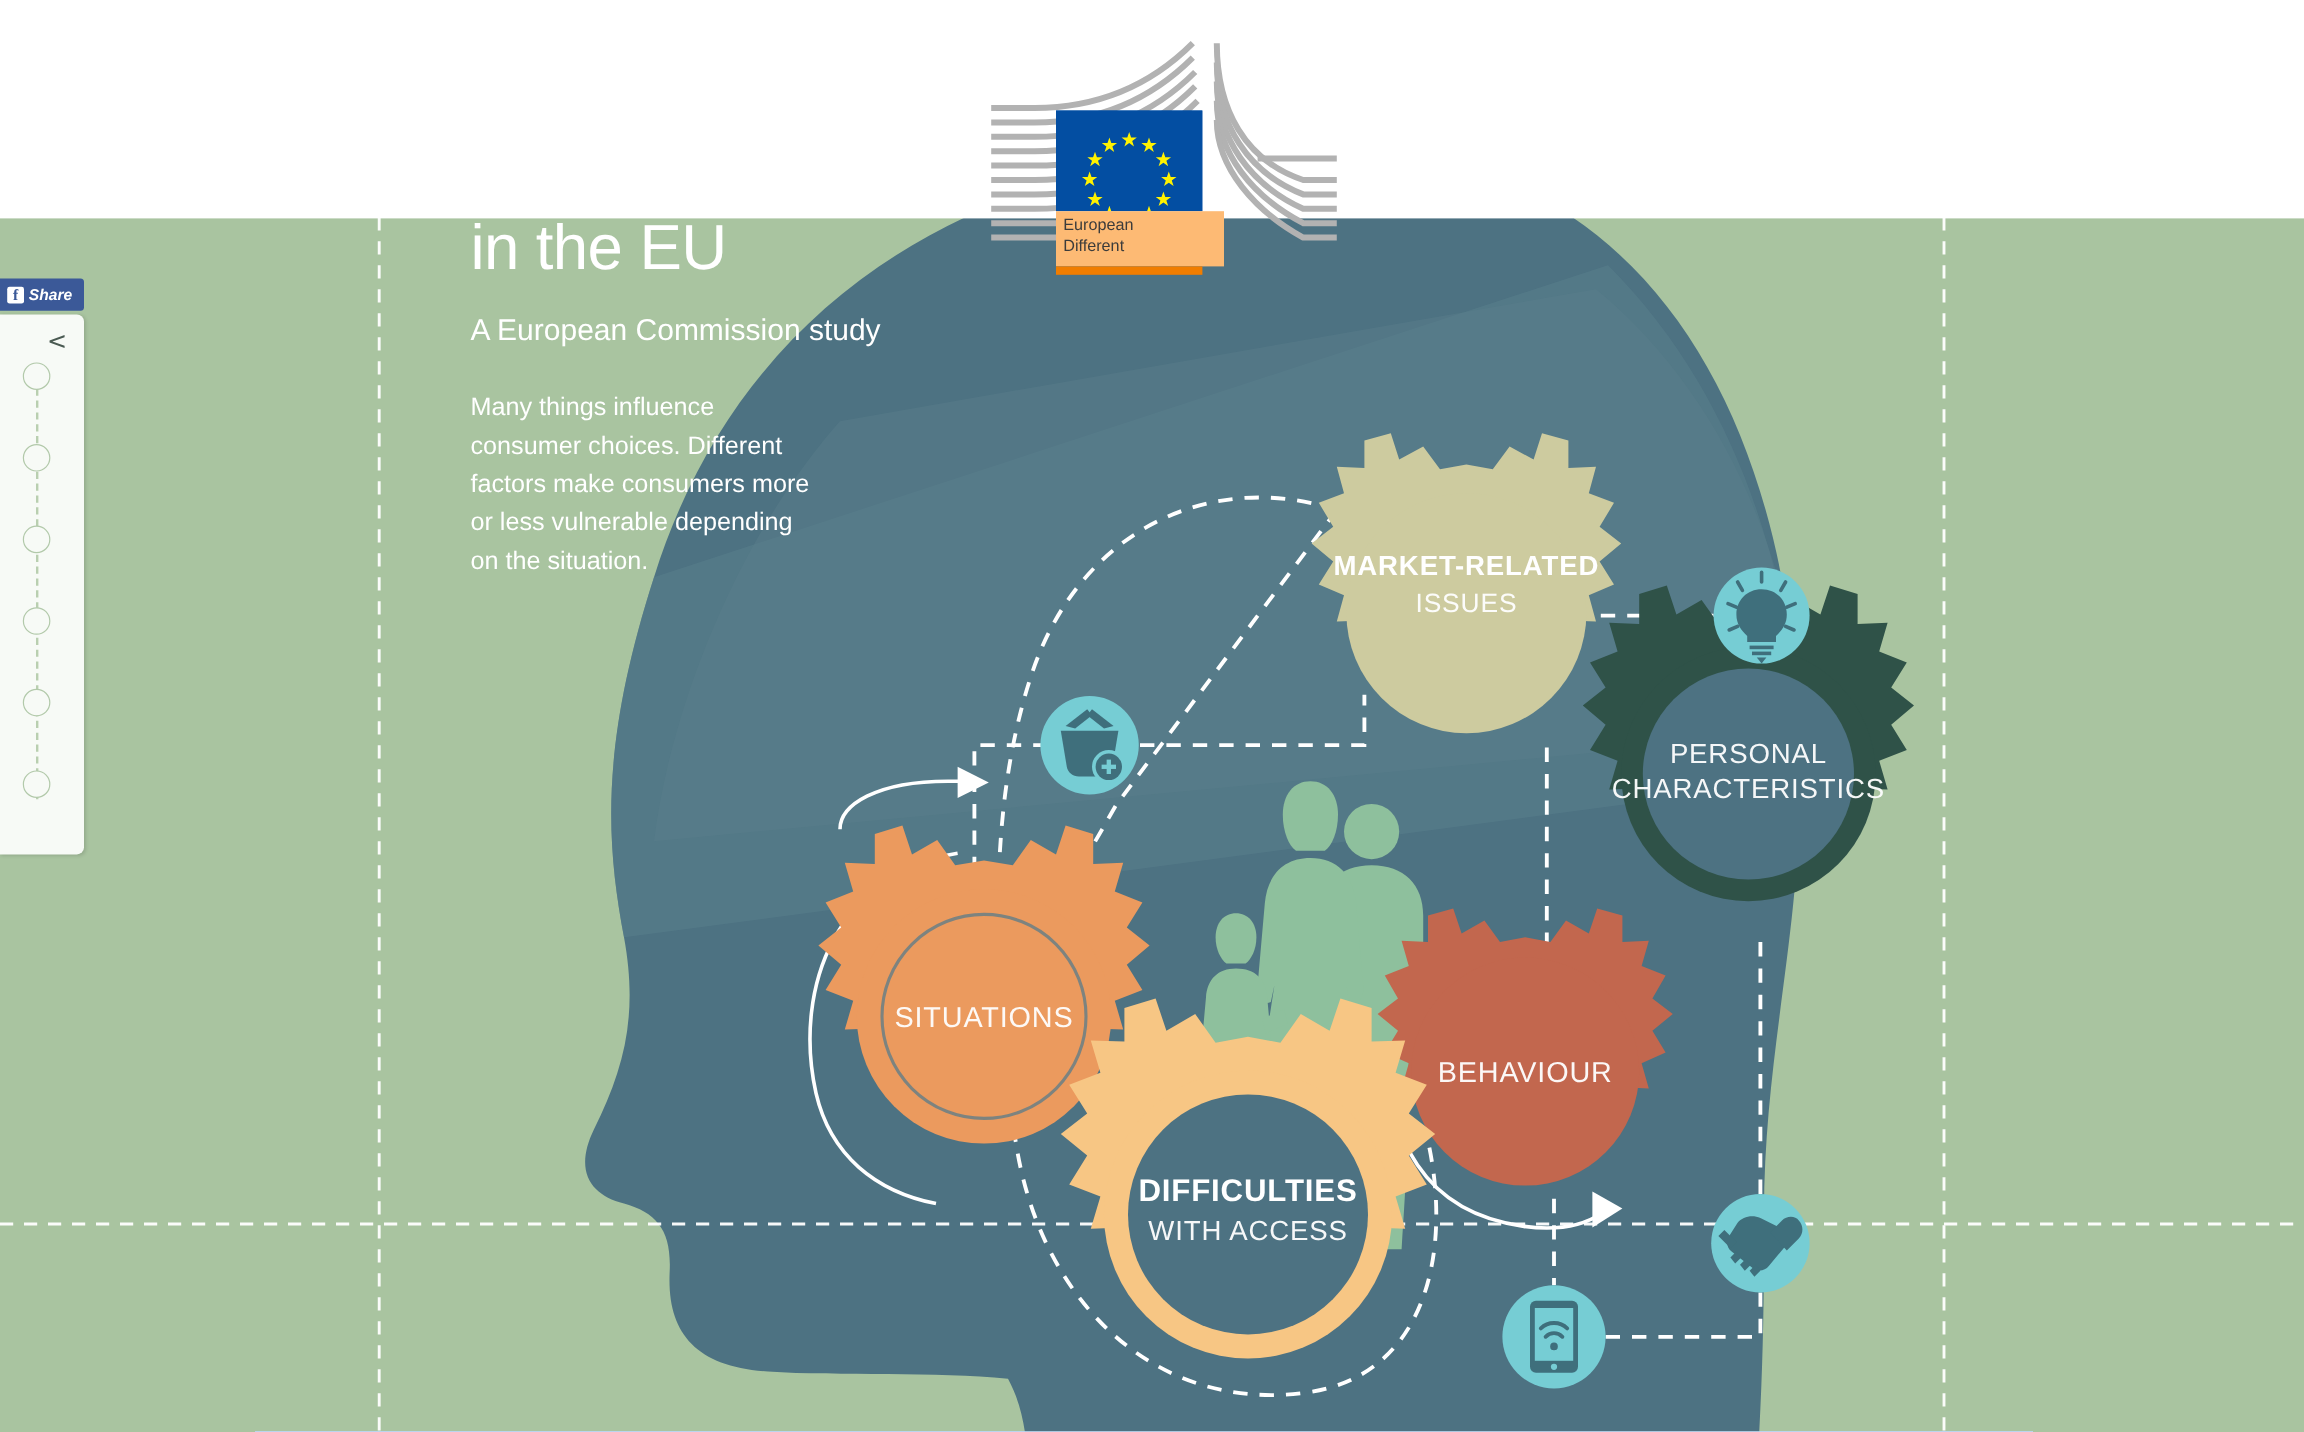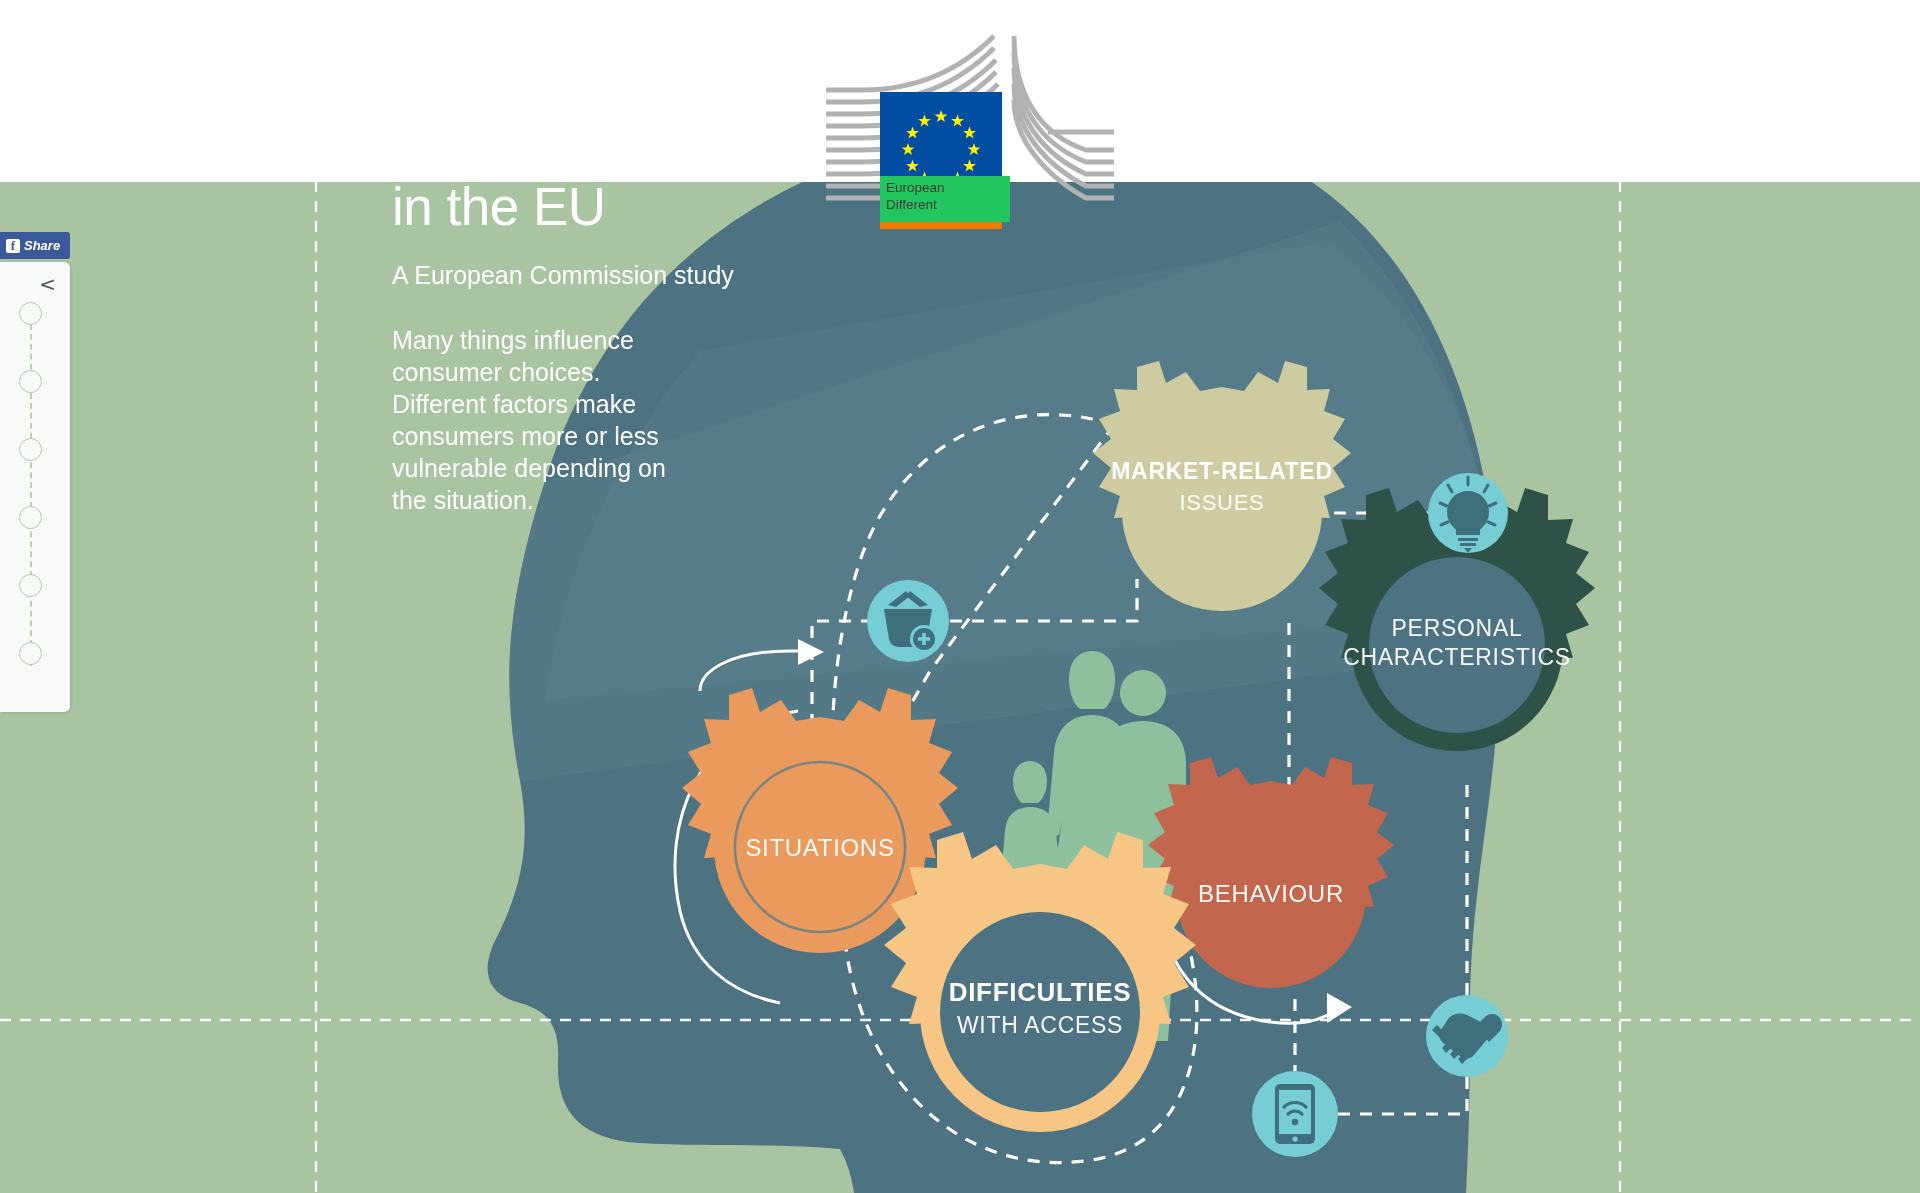--- a/index.html
+++ b/index.html
@@ -17,22 +17,22 @@
     background: #ffffff; z-index: 40;
   }
   .eu-logo {
     position: absolute; left: 818px; top: 32px; width: 302px; height: 210px; z-index: 45;
   }
   .eu-flag {
     position: absolute; left: 62px; top: 60px; width: 122px; height: 84px;
     background: #034EA2;
   }
   .eu-wordmark {
-    position: absolute; left: 62px; top: 144px; width: 130px; height: 46px;
-    background: #22c55e; padding: 3px 0 0 6px;
+    position: absolute; left: 62px; top: 144px; width: 140px; height: 46px;
+    background: #fdba74; padding: 3px 0 0 6px;
   }
   .eu-wordmark span {
     display: block; color: #3C3C3B; font-size: 13.5px; line-height: 17px;
     font-family: "Liberation Sans", sans-serif;
   }
   .eu-underline {
     position: absolute; left: 62px; top: 190px; width: 122px; height: 7px;
     background: #F07D00;
   }
   .eu-wave { position: absolute; left: 0; top: 0; width: 302px; height: 182px; }
@@ -60,21 +60,21 @@
   .textblock { position: absolute; left: 392px; top: 120px; width: 620px; z-index: 20; }
   .ttl {
     color: #ffffff; font-size: 53px; line-height: 58px; font-weight: normal;
     font-family: "Liberation Sans", sans-serif; letter-spacing: -0.5px;
   }
   .sub {
     color: #ffffff; font-size: 25px; line-height: 30px; margin-top: 24px;
     font-family: "Liberation Sans", sans-serif;
   }
   .para {
-    color: #ffffff; font-size: 25px; line-height: 32px; margin-top: 34px; width: 290px;
+    color: #ffffff; font-size: 21px; line-height: 32px; margin-top: 34px; width: 290px;
     font-family: "Liberation Sans", sans-serif;
   }
 
   
   .fbshare {
     position: absolute; left: 0; top: 232px; width: 70px; height: 27px;
     background: #3B5998; border-radius: 0 3px 3px 0;
     display: flex; align-items: center; gap: 4px; padding-left: 6px; z-index: 60;
   }
   .fbshare .fbicon {

